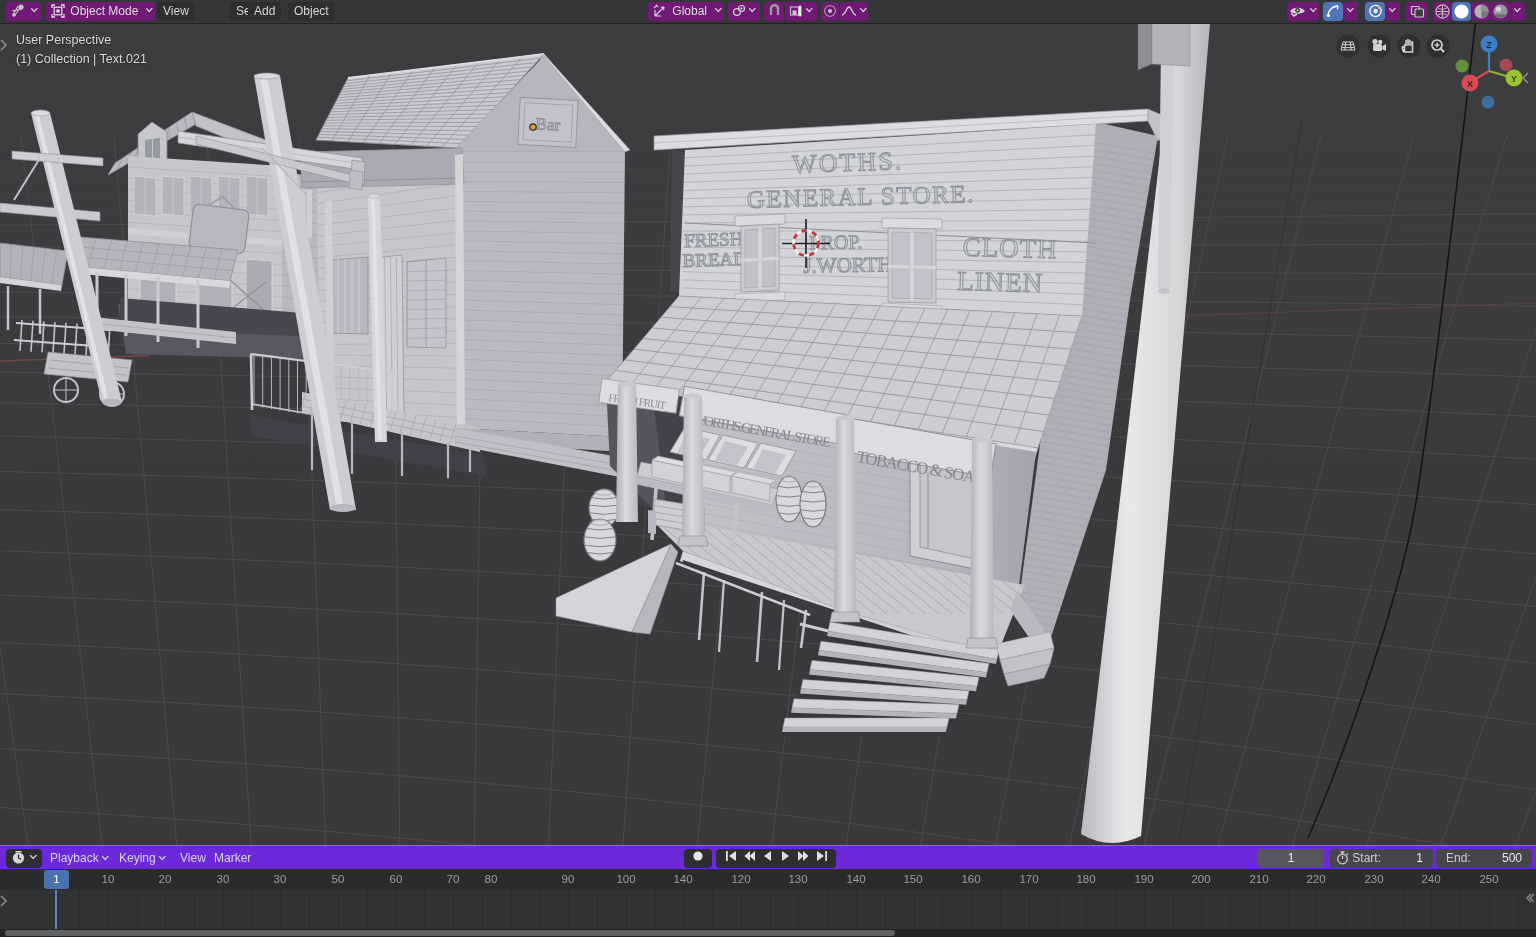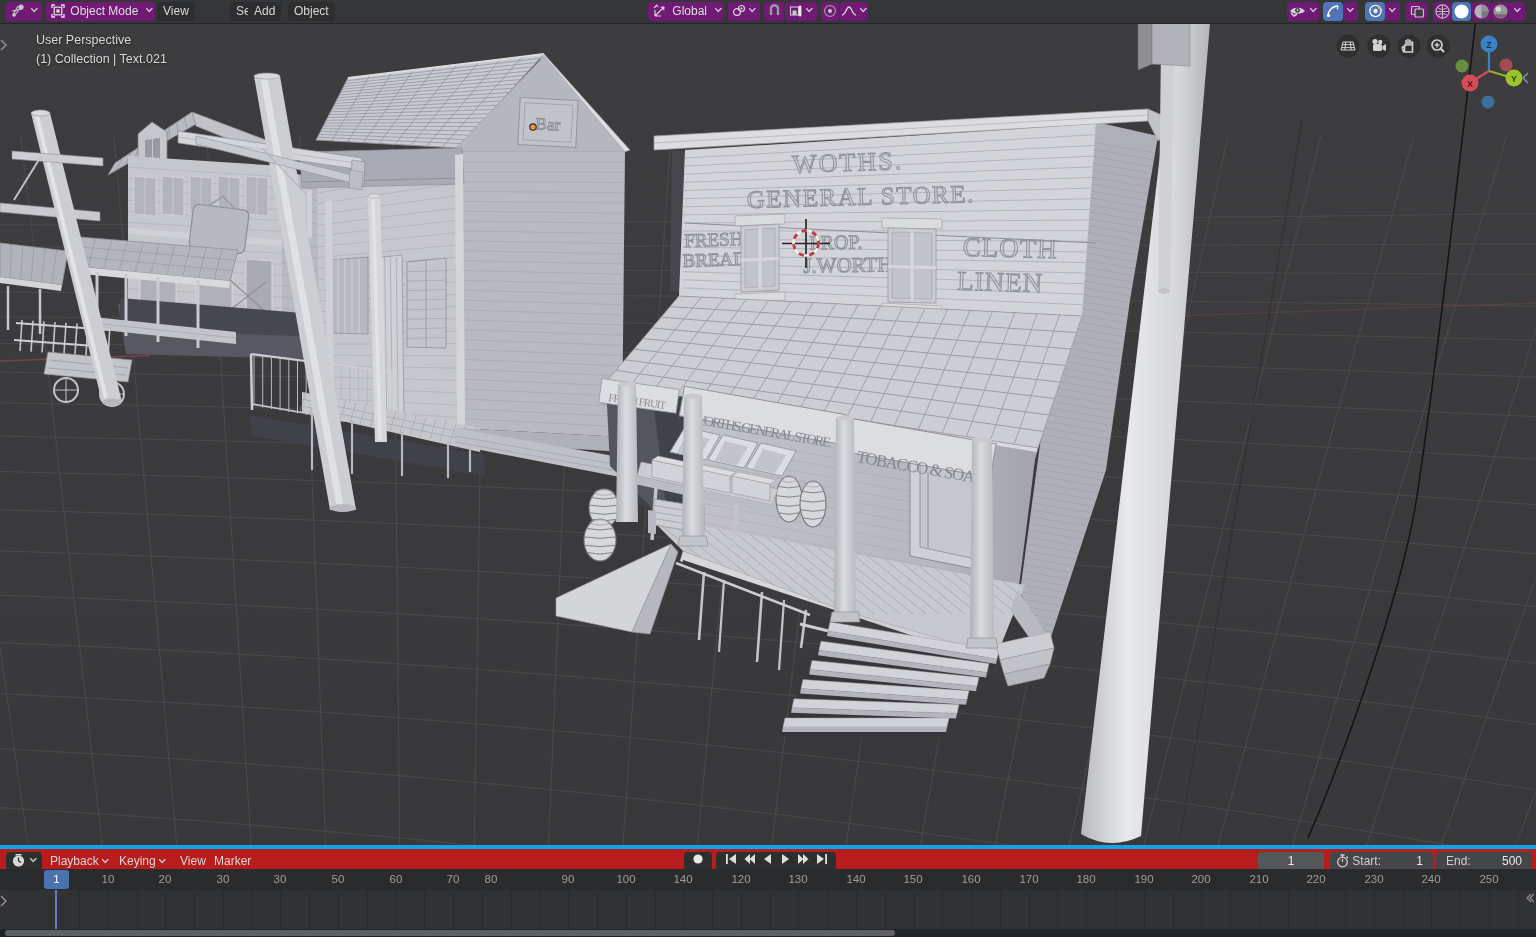--- a/index.html
+++ b/index.html
@@ -4,23 +4,23 @@
 html,body { width:1536px; height:937px; overflow:hidden; background:#3a3a3c;
   font-family:"Liberation Sans", sans-serif; -webkit-font-smoothing:antialiased; }
 #root { position:relative; width:1536px; height:937px; }
 #scene { position:absolute; left:0; top:0; }
 .hdr { position:absolute; left:0; top:0; width:1536px; height:24px; background:#353638;
   border-bottom:1px solid #232325; }
 .pill { position:absolute; top:2px; height:19px; background:#701a75; border-radius:4px;
   color:#dededf; font-size:12px; line-height:19px; text-align:center; white-space:nowrap; overflow:hidden; }
 .menu { position:absolute; top:2px; height:19px; background:#2d2e30; border-radius:4px;
   color:#d7d7d8; font-size:12px; line-height:19px; padding:0 8px; }
-.ovl { position:absolute; color:#d9d9da; font-size:12.5px; text-shadow:0 1px 2px rgba(0,0,0,0.5);margin-left:20px; }
-.tl-hdr { position:absolute; left:0; top:845px; width:1536px; height:24px; background:#b91c1c;
-  border-top:4px solid #0ea5e9; }
+.ovl { position:absolute; color:#d9d9da; font-size:12.5px; text-shadow:0 1px 2px rgba(0,0,0,0.5); }
+.tl-hdr { position:absolute; left:0; top:845px; width:1536px; height:24px; background:#6d28d9;
+  border-top:1px solid #0ea5e9; }
 .ruler { position:absolute; left:0; top:869px; width:1536px; height:21px; background:#2a2b2d; }
 .rn { position:absolute; top:4px; width:40px; text-align:center; color:#9d9d9e; font-size:11.5px; }
 .chan { position:absolute; left:0; top:890px; width:1536px; height:39px; background:#313234; }
 .cl { position:absolute; top:0; width:1px; height:39px; background:#2a2b2d; }
 .sbar { position:absolute; left:0; top:929px; width:1536px; height:8px; background:#232426; }
 .sbar .thumb { position:absolute; left:5px; top:1px; width:890px; height:6px; background:#606163; border-radius:3px; }
 .tmenu { position:absolute; top:4px; color:#d7d7d8; font-size:12px; line-height:17px; }
 .fld { position:absolute; top:2.5px; height:19px; border-radius:4px; color:#e8e8e8; font-size:12px; line-height:19px; }
 .blue { background:#4f74b8 !important; }
 </style></head>

